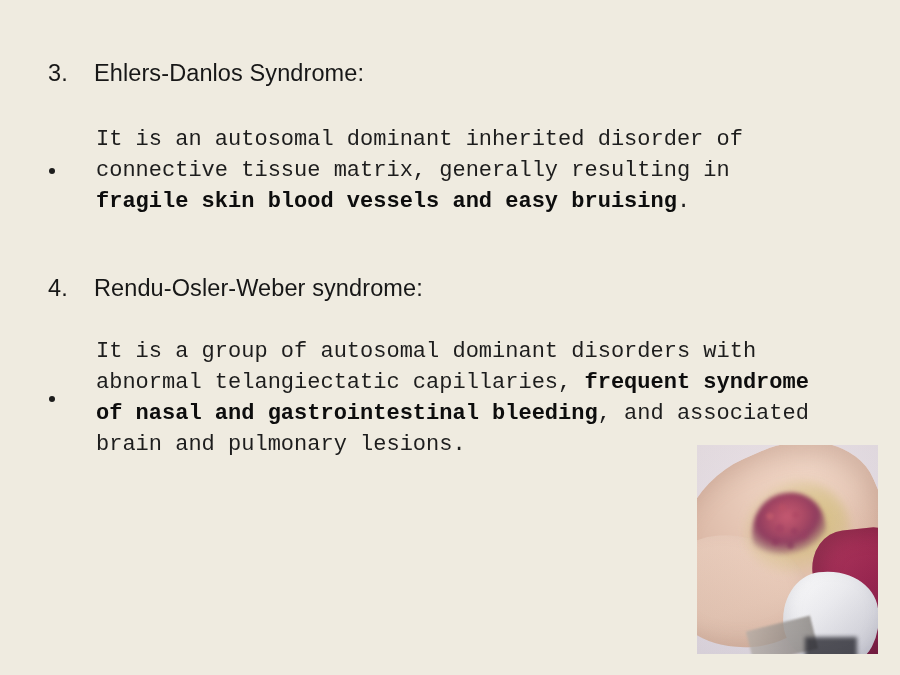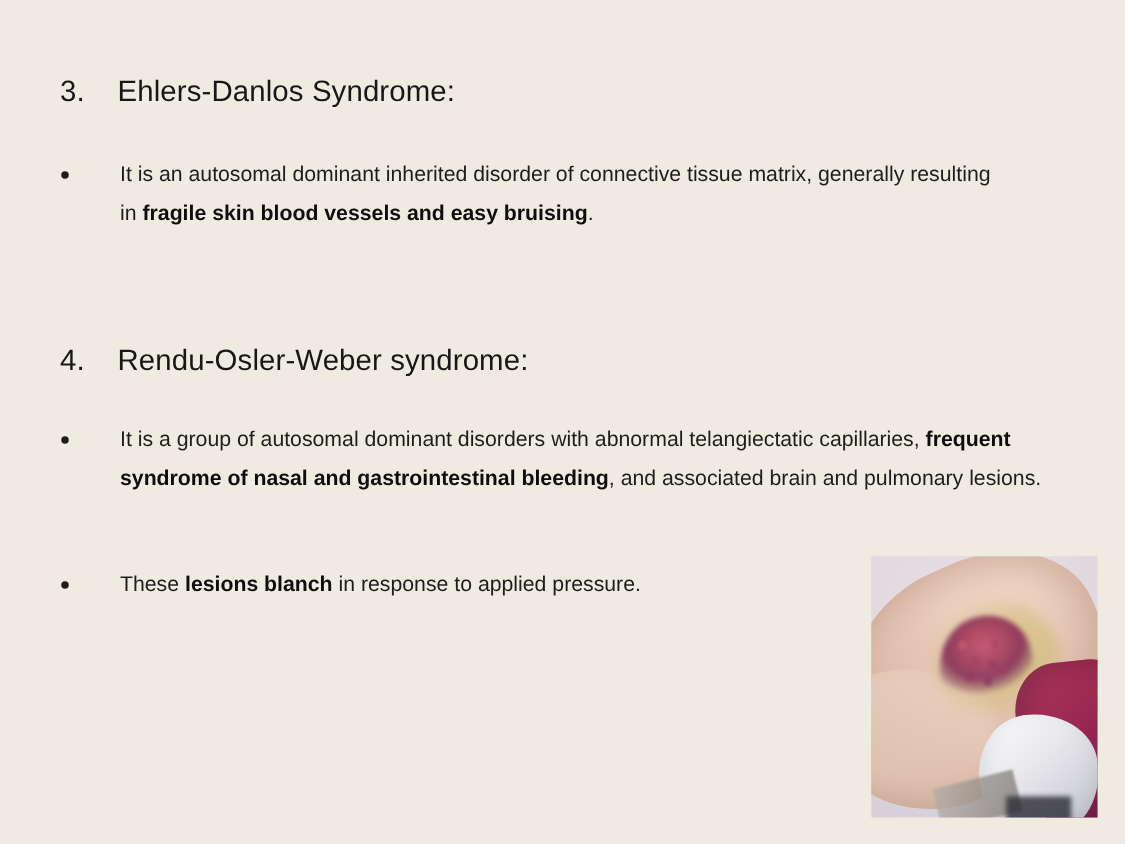--- a/index.html
+++ b/index.html
@@ -42,24 +42,25 @@
   }
   .heading .htext {
     flex: 1 1 auto;
   }
 
   
   .bullet {
     position: absolute;
     left: 46px;
     display: flex;
-    align-items: flex-start;
-    font-size: 17px;
+    align-items: center;
+    font-size: 22px;
     line-height: 31px;
     color: #1d1d1d;
+    font-family: Liberation Mono, monospace;
   }
   .bullet .dot {
     flex: 0 0 50px;
     width: 50px;
     position: relative;
     height: 31px;
   }
   .bullet .dot::before {
     content: "";
     position: absolute;
@@ -254,24 +255,20 @@
   <div class="heading" id="heading-4">
     <span class="num">4.</span>
     <span class="htext">Rendu-Osler-Weber syndrome:</span>
   </div>
 
   <div class="bullet" id="bullet-2">
     <span class="dot"></span>
     <span class="btext"><span>It is a group of autosomal dominant disorders with abnormal telangiectatic capillaries, </span><b>frequent syndrome of nasal and gastrointestinal bleeding</b><span>, and associated brain and pulmonary lesions.</span></span>
   </div>
 
-  <div class="bullet" id="bullet-3">
-    <span class="dot"></span>
-    <span class="btext"><span>These </span><b>lesions blanch</b><span> in response to applied pressure.</span></span>
-  </div>
 
   <div class="photo-frame">
     <div class="photo">
       <div class="ph-bg"></div>
       <div class="ph-arm"></div>
       <div class="ph-forearm"></div>
       <div class="ph-halo"></div>
       <div class="ph-bruise"></div>
       <div class="ph-speckle"></div>
       <div class="ph-shirt"></div>

